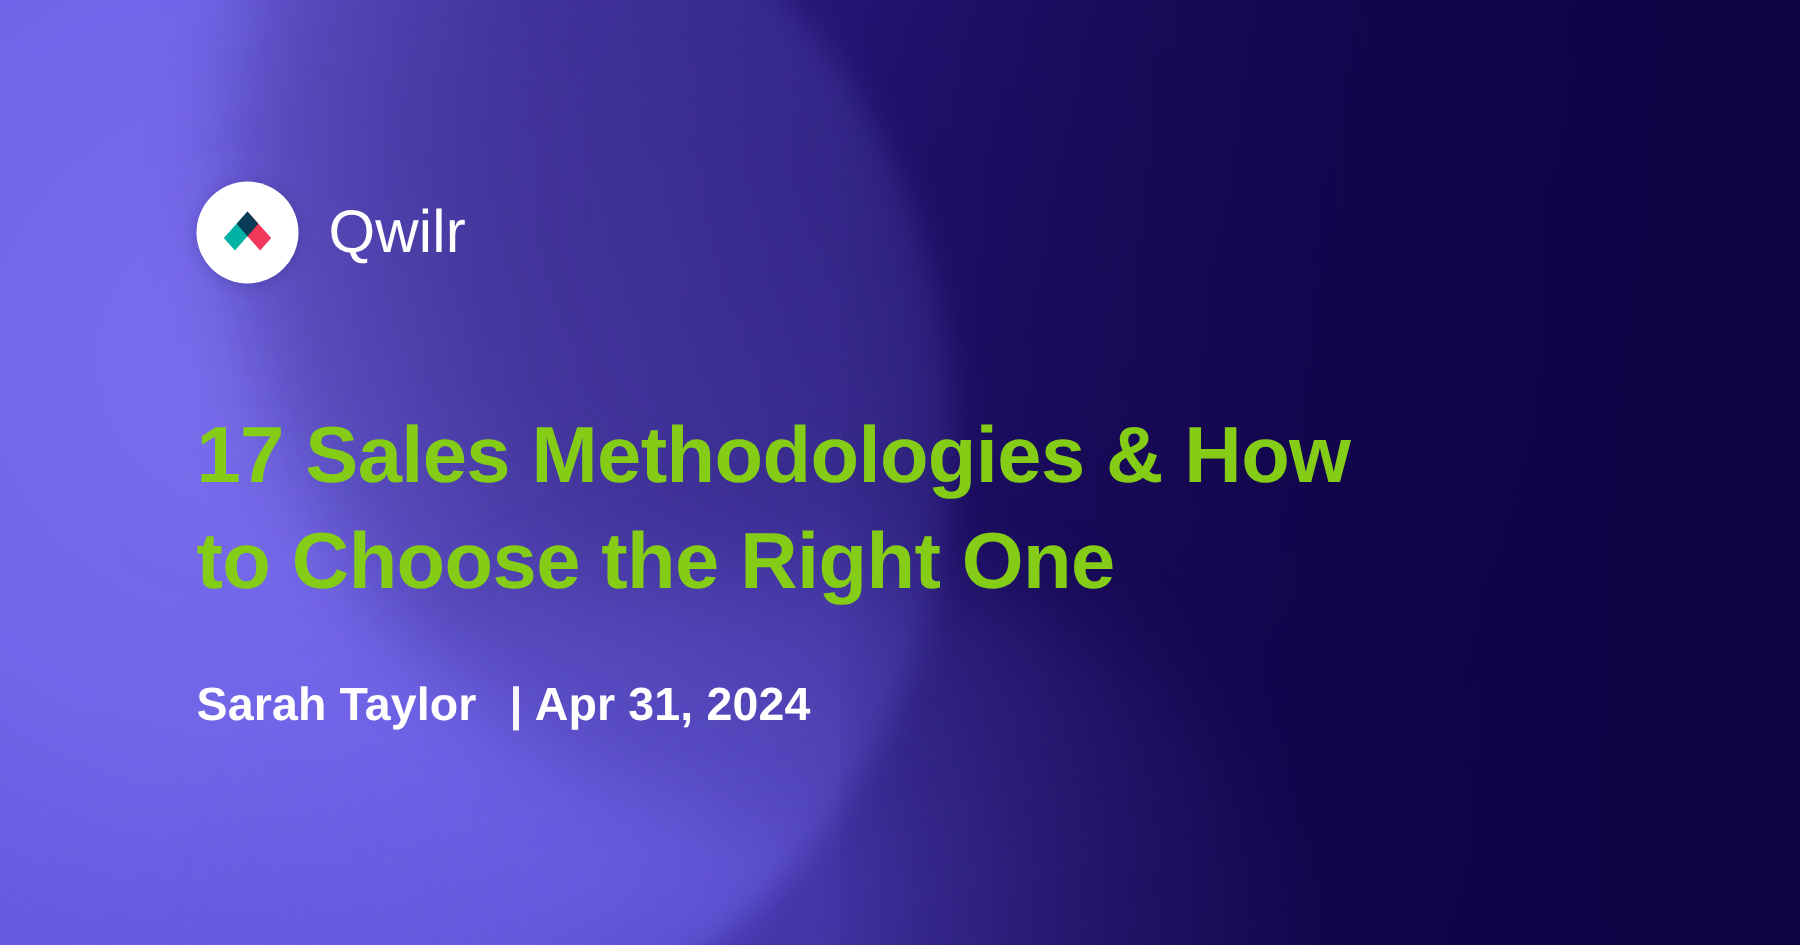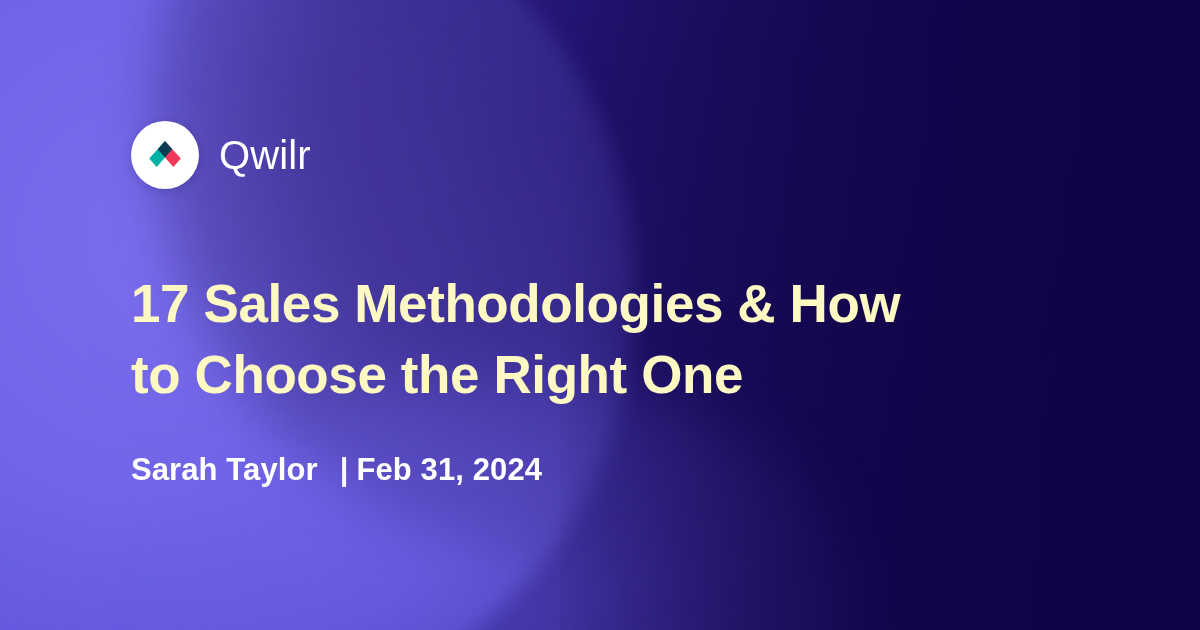--- a/index.html
+++ b/index.html
@@ -148,21 +148,21 @@
     line-height: 1;
     white-space: nowrap;
   }
 
   .headline {
     position: absolute;
     top: 228px;
     left: 131px;
     width: 830px;
     margin: 0;
-    color: #fef9c3;
+    color: #84cc16;
     font-size: 53px;
     line-height: 71px;
     font-weight: 700;
     letter-spacing: -0.4px;
   }
 
   .byline {
     position: absolute;
     top: 411px;
     left: 131px;
@@ -208,17 +208,17 @@
         </span>
       </div>
       <div class="brand-name">Qwilr</div>
     </div>
 
     <h1 class="headline">17 Sales Methodologies &amp; How to Choose the Right One</h1>
 
     <div class="byline">
       <span>Sarah Taylor</span>
       <span class="sep">|</span>
-      <span>Feb 31, 2024</span>
+      <span>Apr 31, 2024</span>
     </div>
 
   </div>
 </div>
 
 </body></html>

